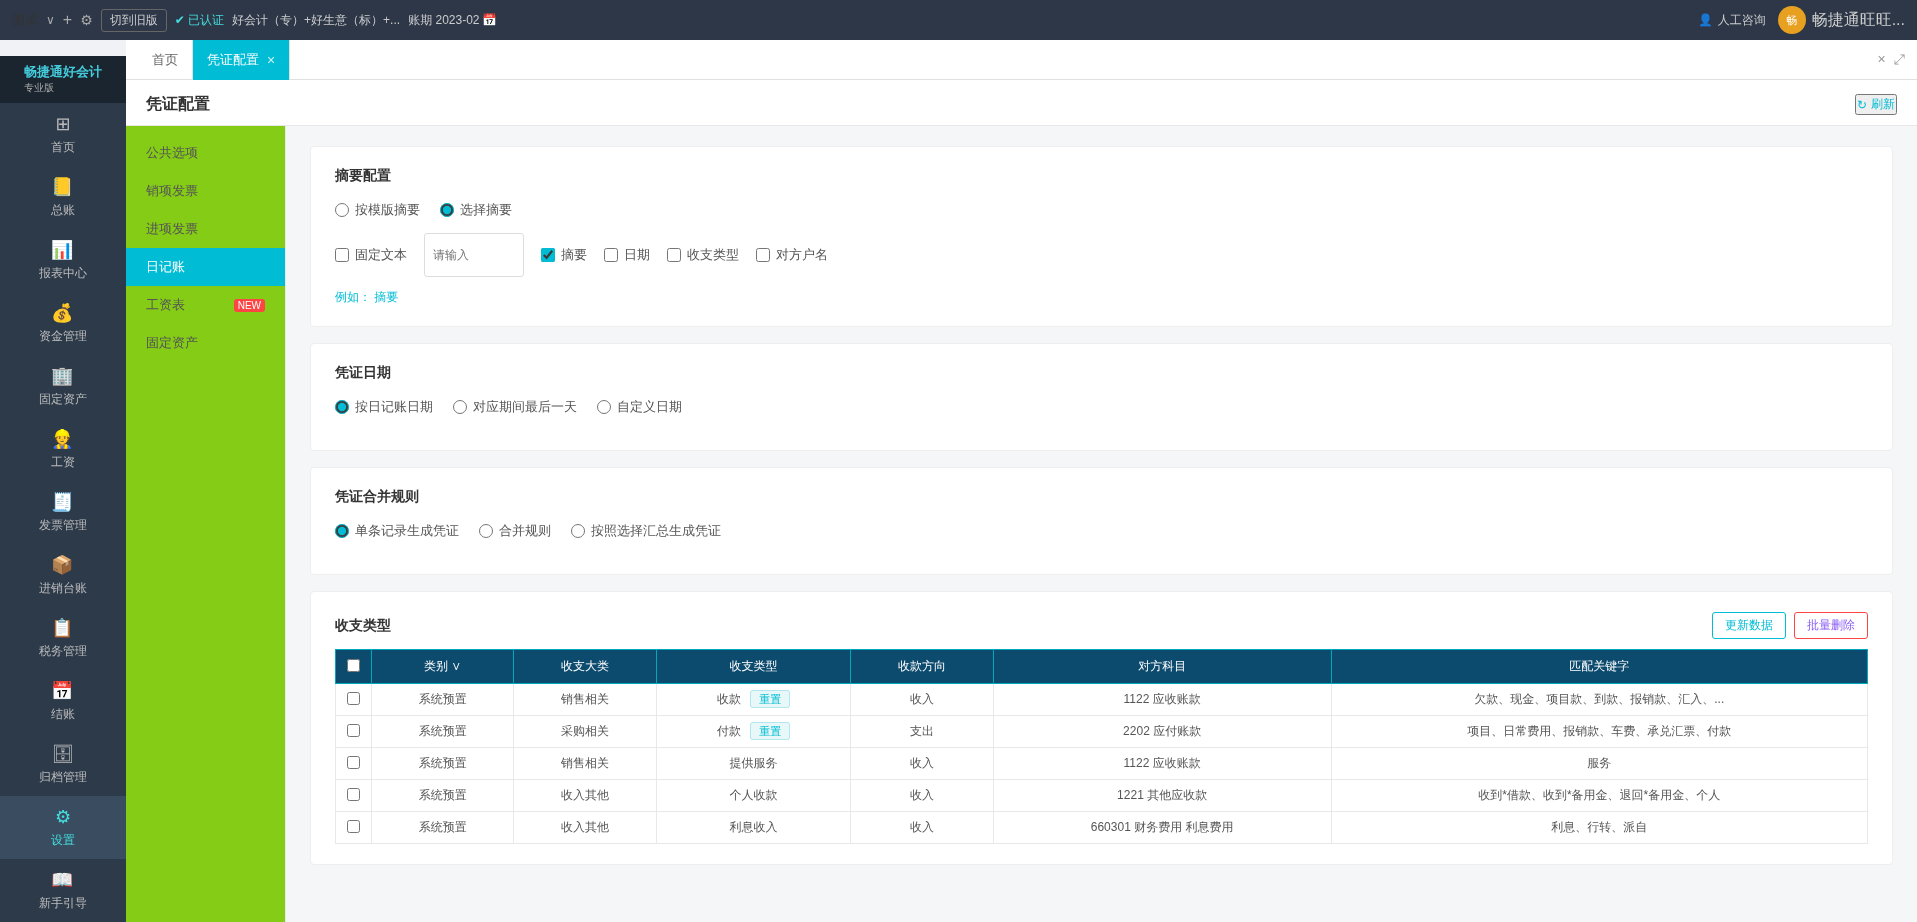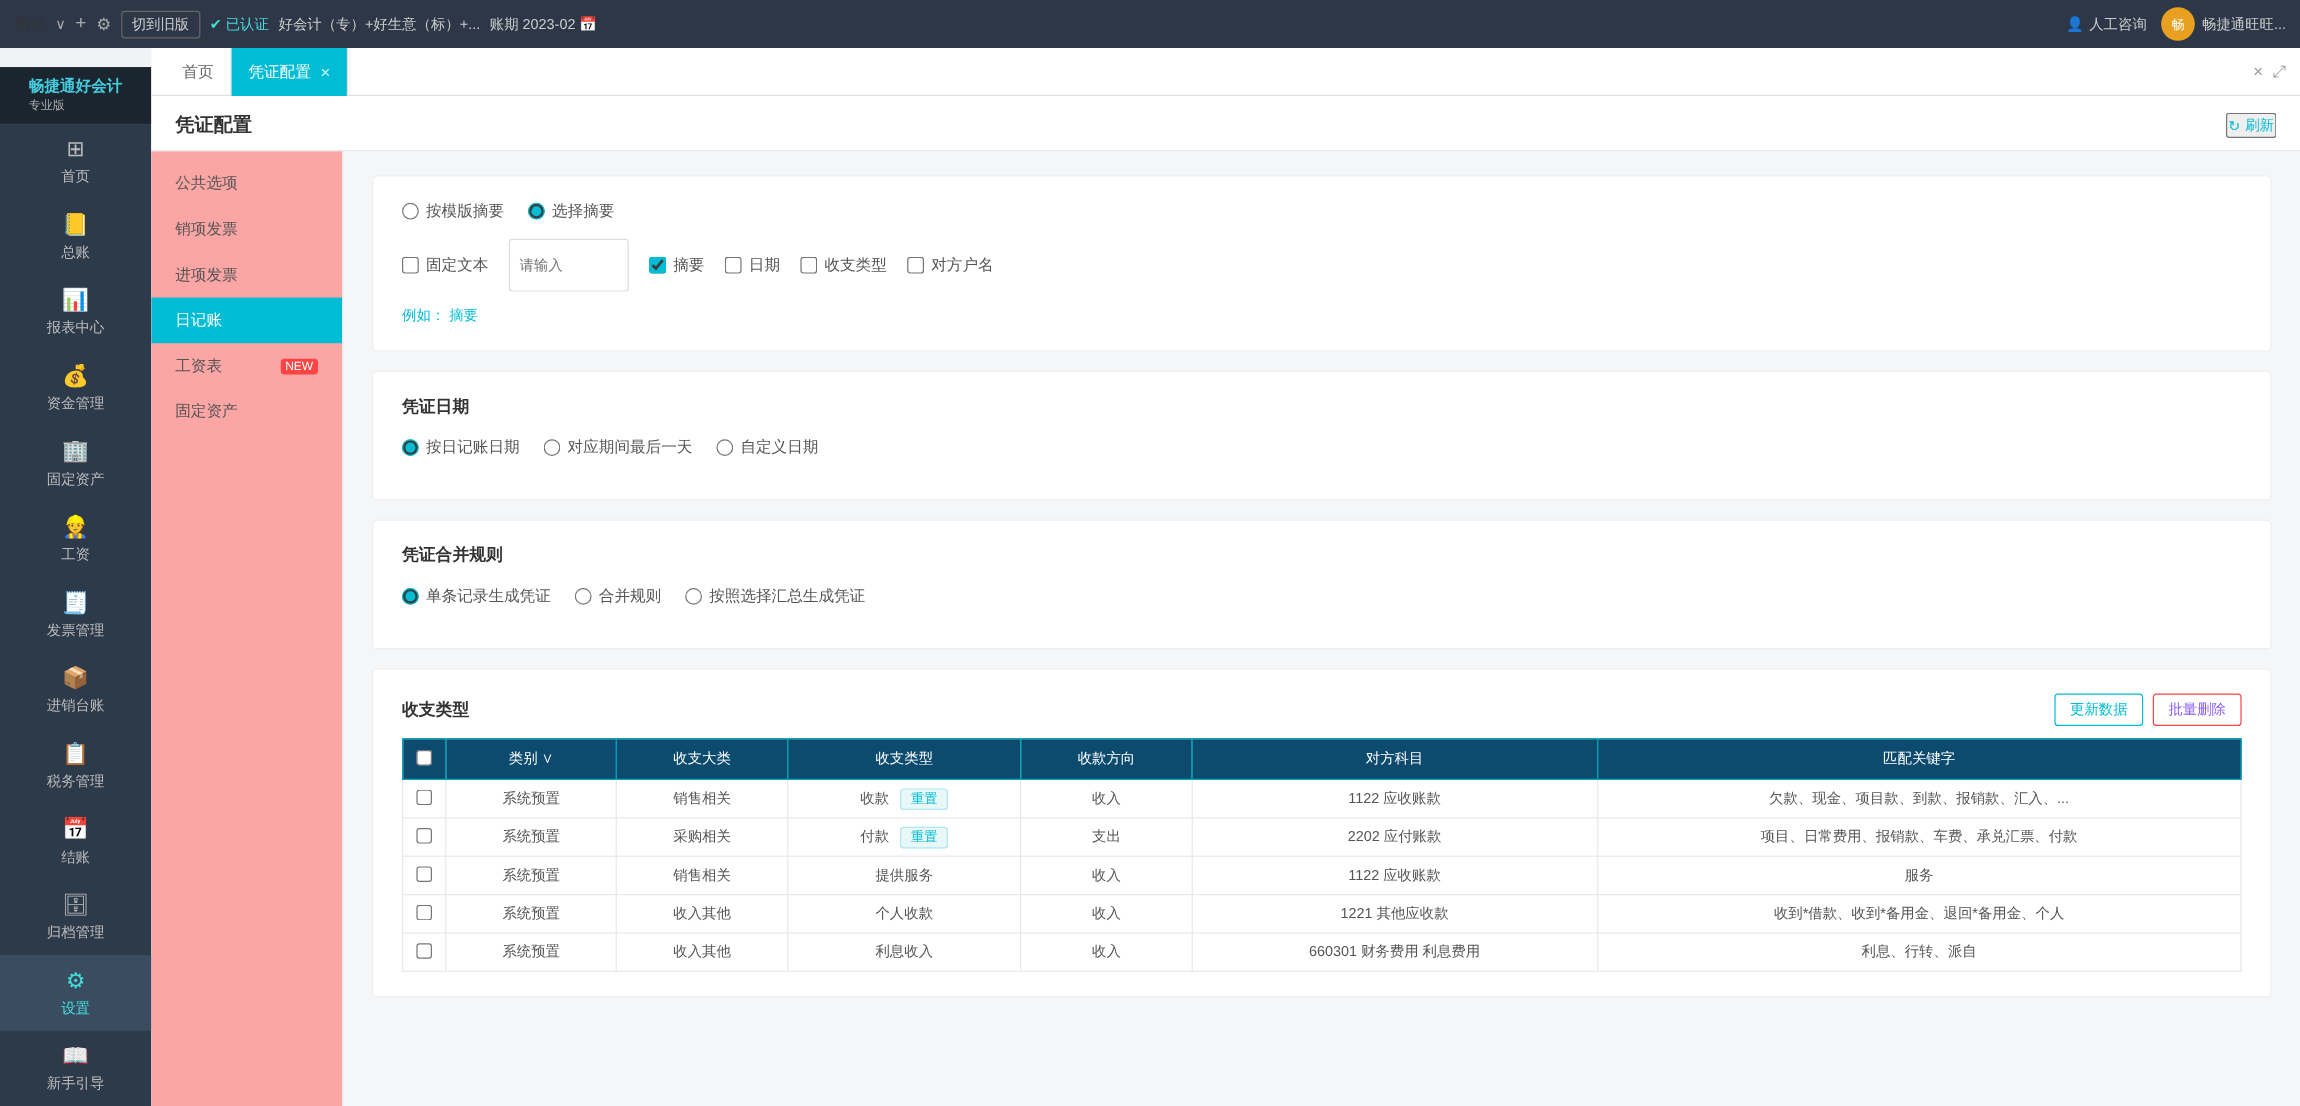--- a/index.html
+++ b/index.html
@@ -42,21 +42,21 @@
 
     
     .page-header { background: #fff; padding: 14px 20px 10px; border-bottom: 1px solid #e8e8e8; display: flex; align-items: center; justify-content: space-between; flex-shrink: 0; }
     .page-title { font-size: 16px; font-weight: bold; color: #333; }
     .refresh-btn { color: #00bcd4; font-size: 12px; cursor: pointer; display: flex; align-items: center; gap: 4px; }
 
     
     .two-col { display: flex; flex: 1; overflow: hidden; }
 
     
-    .left-nav { width: 160px; background: #fca5a5; border-right: 1px solid #e8e8e8; padding: 8px 0; flex-shrink: 0; }
+    .left-nav { width: 160px; background: #84cc16; border-right: 1px solid #e8e8e8; padding: 8px 0; flex-shrink: 0; }
     .left-nav-item { padding: 10px 20px; font-size: 13px; color: #555; cursor: pointer; display: flex; align-items: center; justify-content: space-between; }
     .left-nav-item.active { background: #00bcd4; color: #fff; }
     .left-nav-badge { background: #f44; color: #fff; font-size: 10px; padding: 1px 4px; border-radius: 3px; }
 
     
     .right-content { flex: 1; overflow-y: auto; padding: 20px 24px; background: #f5f6f8; }
 
     
     .section { background: #fff; border-radius: 4px; padding: 20px 24px; margin-bottom: 16px; border: 1px solid #eee; }
     .section-title { font-size: 14px; font-weight: bold; color: #333; margin-bottom: 16px; }
@@ -104,21 +104,21 @@
   <span style="color:#ccc;font-size:12px;">
     <span>账期 2023-02</span> 📅
   </span>
   <div class="topbar-right">
     <div class="topbar-right-item">
       <span>👤</span>
       <span>人工咨询</span>
     </div>
     <div class="topbar-account">
       <div class="avatar">畅</div>
-      <span style="color:#ccc;font-size:12px;">畅捷通旺旺...</span>
+      <span style="color:#ccc;font-size:16px;">畅捷通旺旺...</span>
     </div>
   </div>
 </div>
 
 <div class="main-layout">
 
   <div class="sidebar">
     <div class="sidebar-logo">
       <div>
         <div class="sidebar-logo-text">畅捷通好会计</div>
@@ -224,20 +224,21 @@
           <span class="left-nav-badge">NEW</span>
         </div>
         <div class="left-nav-item">
           <span>固定资产</span>
         </div>
       </div>
 
       <div class="right-content">
 
         <div class="section">
+          <div class="section-title">摘要配置</div>
           <div class="radio-group">
             <label class="radio-item">
               <input type="radio" name="summary_type" class="radio-input" style="">
               <span>按模版摘要</span>
             </label>
             <label class="radio-item">
               <input type="radio" name="summary_type" class="radio-input" checked="" style="">
               <span>选择摘要</span>
             </label>
           </div>

